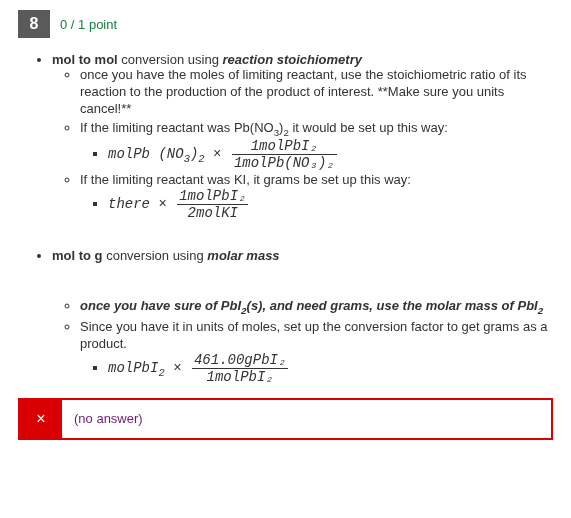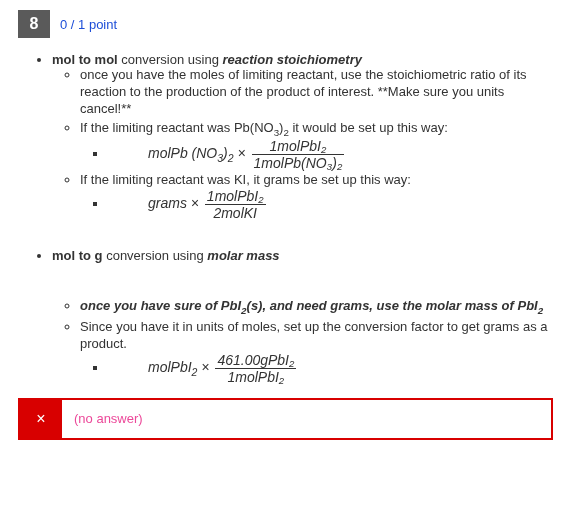--- a/index.html
+++ b/index.html
@@ -1,39 +1,39 @@
 <!DOCTYPE html>
 <html><head>
 <meta charset="utf-8">
 <style>
   * { box-sizing: border-box; margin: 0; padding: 0; }
   body { font-family: Arial, Helvetica, sans-serif; background: #fff; width: 571px; height: 518px; overflow: hidden; font-size: 13px; color: #333; }
   .wrap { padding: 10px 18px 18px 18px; }
   .header { display: flex; align-items: center; margin-bottom: 14px; }
   .qnum { background: #5a5a5a; color: #fff; font-weight: bold; font-size: 16px; width: 32px; height: 28px; display: flex; align-items: center; justify-content: center; margin-right: 10px; }
-  .points { color: #1d4ed8; font-size: 13px; }
+  .points { color: #15803d; font-size: 13px; }
   .stem { margin-bottom: 12px; line-height: 1.35; }
   .stem b { font-weight: bold; }
   .hints { color: #1a2fd6; font-style: italic; font-weight: bold; margin-bottom: 12px; }
   ul.outer { list-style: disc; padding-left: 34px; }
   ul.outer > li { margin-bottom: 4px; }
   ul.sub { list-style: circle; padding-left: 28px; }
   ul.sub > li { margin-bottom: 2px; line-height: 1.3; }
   ul.sub2 { list-style: square; padding-left: 28px; }
   ul.sub2 > li { margin-bottom: 2px; }
   .bold { font-weight: bold; }
   .boldital { font-weight: bold; font-style: italic; margin-top: 35px; }
-  .formula { font-family: Liberation Sans, sans-serif; font-style: italic; font-size: 14px; margin-left: 40px; }
+  .formula { font-family: Liberation Mono, monospace; font-style: italic; font-size: 14px; }
   .frac { display: inline-block; vertical-align: middle; text-align: center; font-size: 14px; line-height: 1; margin: 0 2px; }
   .frac .num { display: block; border-bottom: 1px solid #333; padding: 0 2px 1px 2px; }
   .frac .den { display: block; padding: 1px 2px 0 2px; }
   .gap { height: 24px; }
   .answer-box { border: 2px solid #d80000; margin-top: 14px; display: flex; align-items: stretch; height: 42px; }
   .answer-x { background: #d80000; color: #fff; width: 42px; display: flex; align-items: center; justify-content: center; font-size: 16px; }
-  .answer-text { display: flex; align-items: center; padding-left: 12px; color: #ec4899; font-size: 13px; text-align: center; }
+  .answer-text { display: flex; align-items: center; padding-left: 12px; color: #701a75; font-size: 13px; text-align: center; }
   sub { font-size: 0.75em; vertical-align: sub; }
 </style>
 </head>
 <body>
 
 <div class="wrap">
 
   <div class="header">
     <div class="qnum">8</div>
     <div class="points">0 / 1 point</div>
@@ -54,21 +54,21 @@
                 <span>molPb (NO</span><sub>3</sub><span>)</span><sub>2</sub><span> × </span><span class="frac"><span class="num">1molPbI₂</span><span class="den">1molPb(NO₃)₂</span></span>
               </span>
             </li>
           </ul>
         </li>
         <li>
           <span>If the limiting reactant was KI, it grams be set up this way:</span>
           <ul class="sub2">
             <li>
               <span class="formula">
-                <span>grams × </span><span class="frac"><span class="num">1molPbI₂</span><span class="den">2molKI</span></span>
+                <span>there × </span><span class="frac"><span class="num">1molPbI₂</span><span class="den">2molKI</span></span>
               </span>
             </li>
           </ul>
         </li>
       </ul>
     </li>
   </ul>
 
   <div class="gap"></div>
 

